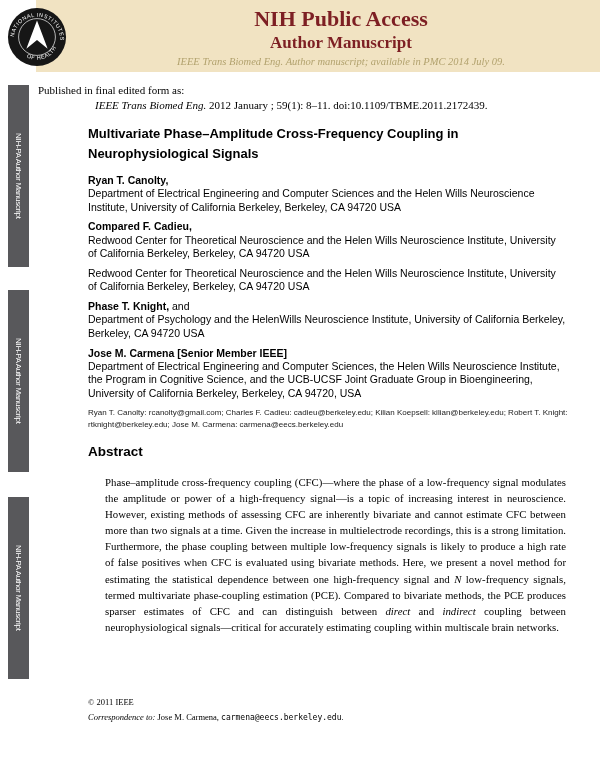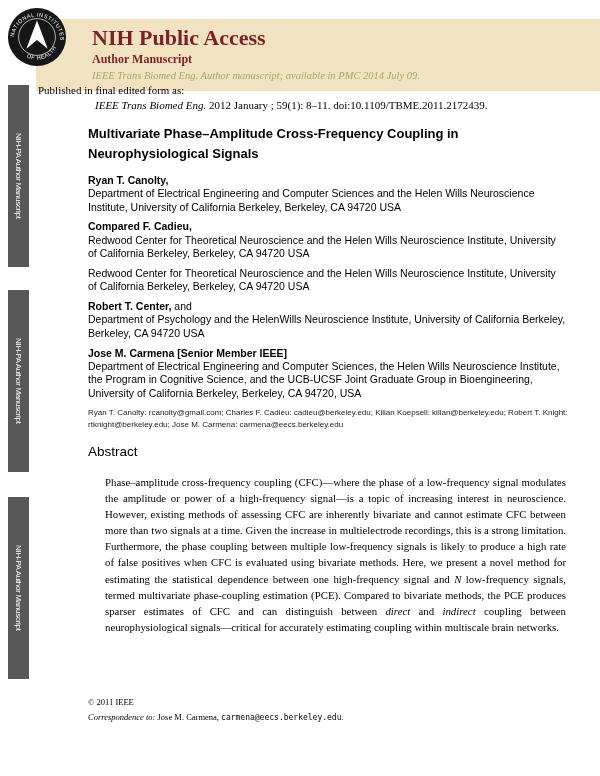--- a/index.html
+++ b/index.html
@@ -8,44 +8,44 @@
   .page { position:relative; width:600px; height:776px; background:#fff; overflow:hidden; }
 
   
   .sidebar-bar { position:absolute; left:8px; width:21px; background:#58585b; display:flex; align-items:center; justify-content:center; overflow:hidden; }
   .bar1 { top:85px;  height:182px; }
   .bar2 { top:290px; height:182px; }
   .bar3 { top:497px; height:182px; }
   .sidebar-bar span { writing-mode:vertical-rl; font-family:"Liberation Sans", sans-serif; font-size:8px; letter-spacing:-0.3px; color:#fff; white-space:nowrap; }
 
   
-  .header-band { position:absolute; left:36px; top:19px; width:564px; height:72px; background:#f1e3c2; padding:7px 10px 0 56px; }
+  .header-band { position:absolute; left:36px; top:0; width:564px; height:72px; background:#f1e3c2; padding:7px 10px 0 56px;text-align:center; }
   .header-title { font-family:"Liberation Serif", serif; font-size:22px; font-weight:bold; color:#7d1f23; line-height:1.1; }
-  .header-sub { font-family:"Liberation Serif", serif; font-size:12px; font-weight:bold; color:#7d1f23; margin-top:2px; }
+  .header-sub { font-family:"Liberation Serif", serif; font-size:17px; font-weight:bold; color:#7d1f23; margin-top:2px; }
   .header-journal { font-family:"Liberation Serif", serif; font-size:10.5px; font-style:italic; color:#b2a26e; margin-top:3px; }
 
   .nih-logo { position:absolute; left:6px; top:6px; width:62px; height:62px; z-index:5; }
 
   
   .content { position:absolute; left:36px; top:84px; width:556px; }
   .published-line { margin-left:2px; font-size:11px; }
   .citation-line { margin-left:19px; font-size:11px; margin-top:3px; }
   .citation-line em { font-style:italic;margin-left:40px; }
 
   .article-title { margin-left:52px; margin-top:13px; width:472px; font-family:"Liberation Sans", sans-serif; font-size:13px; font-weight:bold; line-height:1.5; color:#000; }
 
   .authors { margin-left:52px; margin-top:11px; width:479px; font-family:"Liberation Sans", sans-serif; font-size:10.5px; }
   .author { margin-bottom:6px; }
   .author-name-line { line-height:1.25; }
   .author-name { font-weight:bold; }
   .author-affiliation { line-height:1.3; }
 
   .emails { margin-left:52px; margin-top:3px; width:492px; font-family:"Liberation Sans", sans-serif; font-size:8px; line-height:1.5; color:#1a1a1a; }
 
-  .abstract-heading { margin-left:52px; margin-top:13px; font-family:"Liberation Sans", sans-serif; font-size:13.5px; font-weight:normal; }
+  .abstract-heading { margin-left:52px; margin-top:13px; font-family:"Liberation Sans", sans-serif; font-size:13.5px; font-weight:bold; }
   .abstract-text { margin-left:69px; margin-top:15px; width:461px; font-size:10.8px; line-height:1.5; text-align:justify; }
   .abstract-text em { font-style:italic; }
 
   .footer { position:absolute; left:88px; top:697px; font-size:8.5px; width:480px; }
   .correspondence { margin-top:5px; }
   .correspondence em { font-style:italic; }
   .mono { font-family:"DejaVu Sans Mono", monospace; font-size:8px; }
 </style>
 </head>
 <body>
@@ -98,21 +98,21 @@
         <div class="author-affiliation">Department of Electrical Engineering and Computer Sciences and the Helen Wills Neuroscience Institute, University of California Berkeley, Berkeley, CA 94720 USA</div>
       </div>
       <div class="author">
         <div class="author-name-line"><span class="author-name">Compared F. Cadieu,</span><span></span></div>
         <div class="author-affiliation">Redwood Center for Theoretical Neuroscience and the Helen Wills Neuroscience Institute, University of California Berkeley, Berkeley, CA 94720 USA</div>
       </div>
       <div class="author">
         <div class="author-affiliation">Redwood Center for Theoretical Neuroscience and the Helen Wills Neuroscience Institute, University of California Berkeley, Berkeley, CA 94720 USA</div>
       </div>
       <div class="author">
-        <div class="author-name-line"><span class="author-name">Robert T. Center,</span><span> and</span></div>
+        <div class="author-name-line"><span class="author-name">Phase T. Knight,</span><span> and</span></div>
         <div class="author-affiliation">Department of Psychology and the HelenWills Neuroscience Institute, University of California Berkeley, Berkeley, CA 94720 USA</div>
       </div>
       <div class="author">
         <div class="author-name-line"><span class="author-name">Jose M. Carmena [Senior Member IEEE]</span><span></span></div>
         <div class="author-affiliation">Department of Electrical Engineering and Computer Sciences, the Helen Wills Neuroscience Institute, the Program in Cognitive Science, and the UCB-UCSF Joint Graduate Group in Bioengineering, University of California Berkeley, Berkeley, CA 94720, USA</div>
       </div>
     </div>
 
     <div class="emails">Ryan T. Canolty: rcanolty@gmail.com; Charles F. Cadieu: cadieu@berkeley.edu; Kilian Koepsell: kilian@berkeley.edu; Robert T. Knight: rtknight@berkeley.edu; Jose M. Carmena: carmena@eecs.berkeley.edu</div>
 

